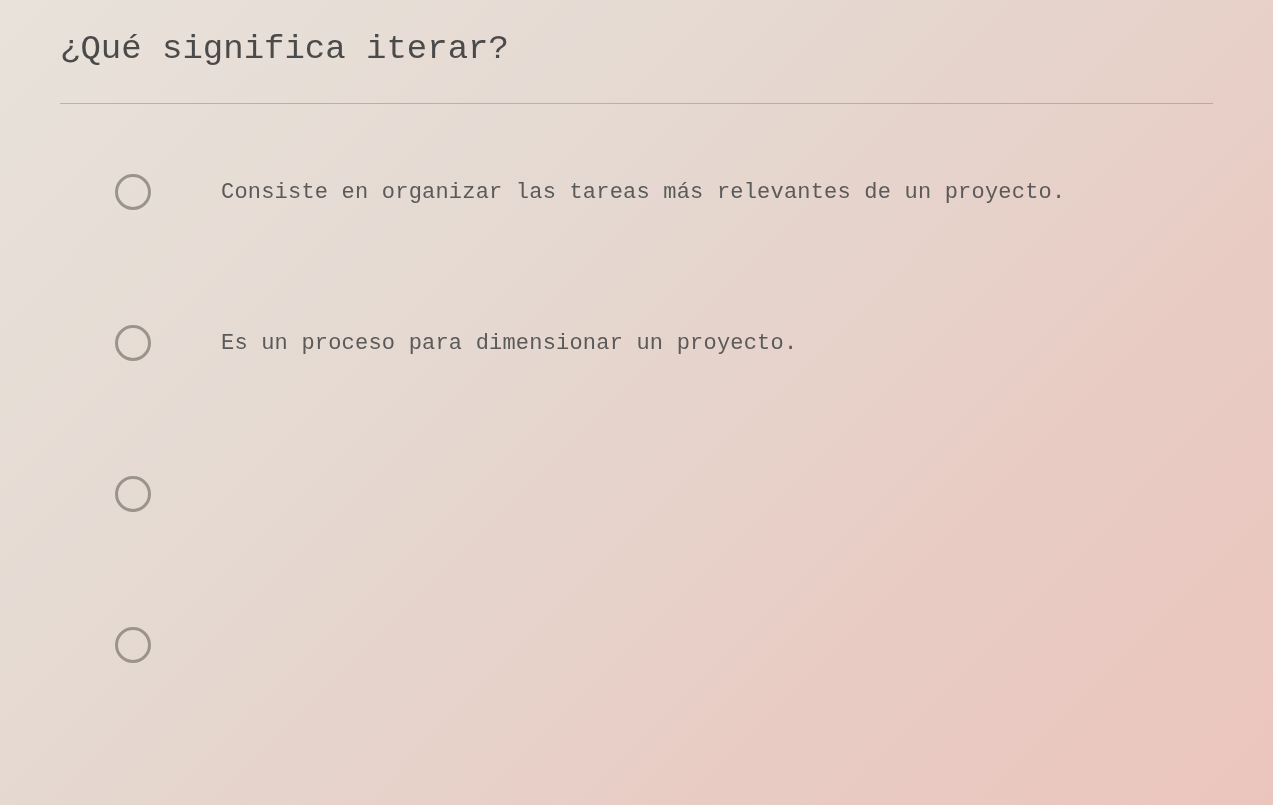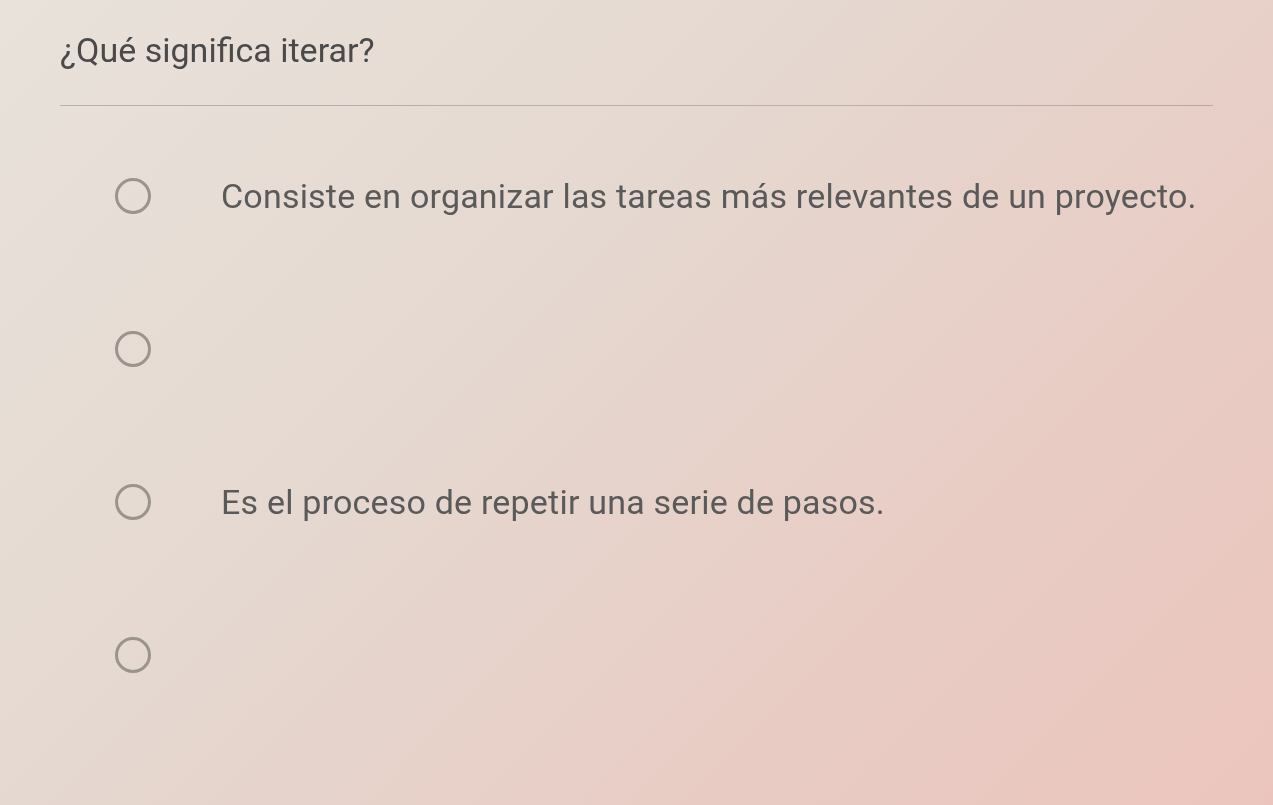--- a/index.html
+++ b/index.html
@@ -9,20 +9,21 @@
     }
     body {
       width: 1273px;
       height: 805px;
       background: linear-gradient(135deg, #e8e2db 0%, #e5d8d0 40%, #e8cdc5 70%, #ebc5bd 100%);
       font-family: -apple-system, BlinkMacSystemFont, "Segoe UI", Roboto, Helvetica, Arial, sans-serif;
       overflow: hidden;
     }
     .question-container {
       padding: 30px 60px 0 60px;
+      font-family: Liberation Mono, monospace;
     }
     .question-title {
       font-size: 34px;
       font-weight: 400;
       color: #4a4a4a;
       margin-bottom: 35px;
     }
     .divider {
       border: none;
       border-top: 1px solid #8a8580;
@@ -41,46 +42,46 @@
     .radio {
       width: 36px;
       height: 36px;
       border: 3px solid #9a948c;
       border-radius: 50%;
       flex-shrink: 0;
       margin-right: 70px;
       background: transparent;
     }
     .option-text {
-      font-size: 34px;
+      font-size: 22px;
       color: #5a5a5a;
       font-weight: 400;
       letter-spacing: 0.2px;
     }
   </style>
 </head>
 <body>
 
 <div class="question-container">
   <h1 class="question-title">¿Qué significa iterar?</h1>
   <hr class="divider">
   <div class="options">
 
     <div class="option-row">
       <div class="radio"></div>
       <span class="option-text">Consiste en organizar las tareas más relevantes de un proyecto.</span>
     </div>
 
     <div class="option-row">
       <div class="radio"></div>
+      <span class="option-text">Es un proceso para dimensionar un proyecto.</span>
     </div>
 
     <div class="option-row">
       <div class="radio"></div>
-      <span class="option-text">Es el proceso de repetir una serie de pasos.</span>
     </div>
 
     <div class="option-row">
       <div class="radio"></div>
     </div>
 
   </div>
 </div>
 
 </body></html>

